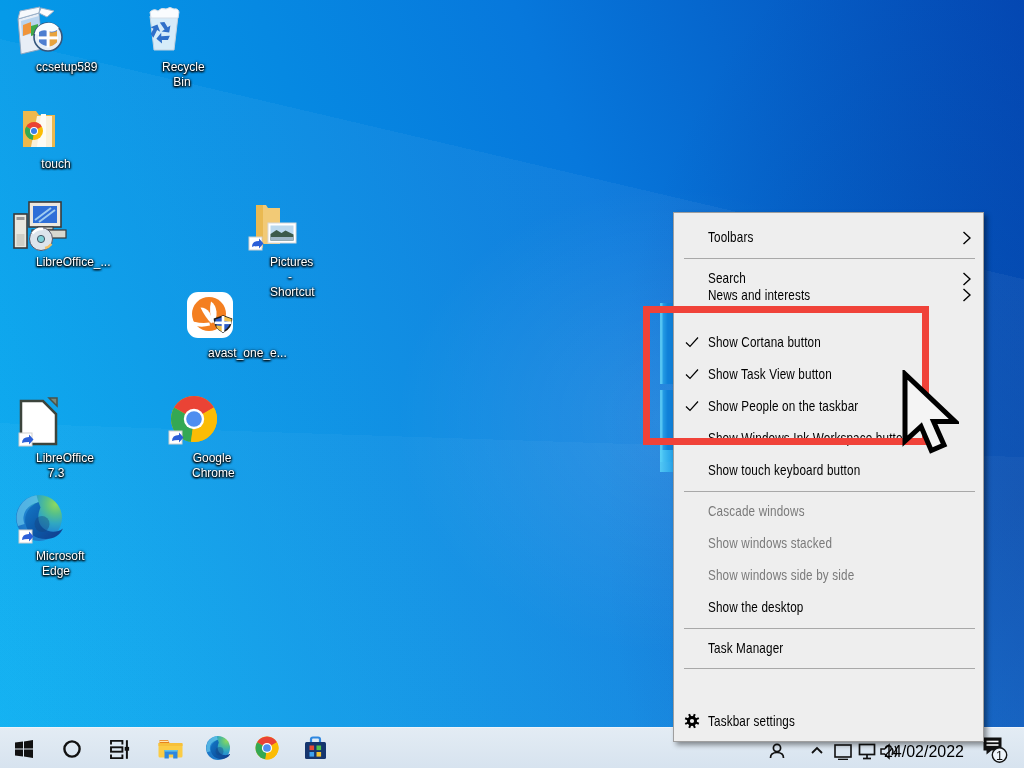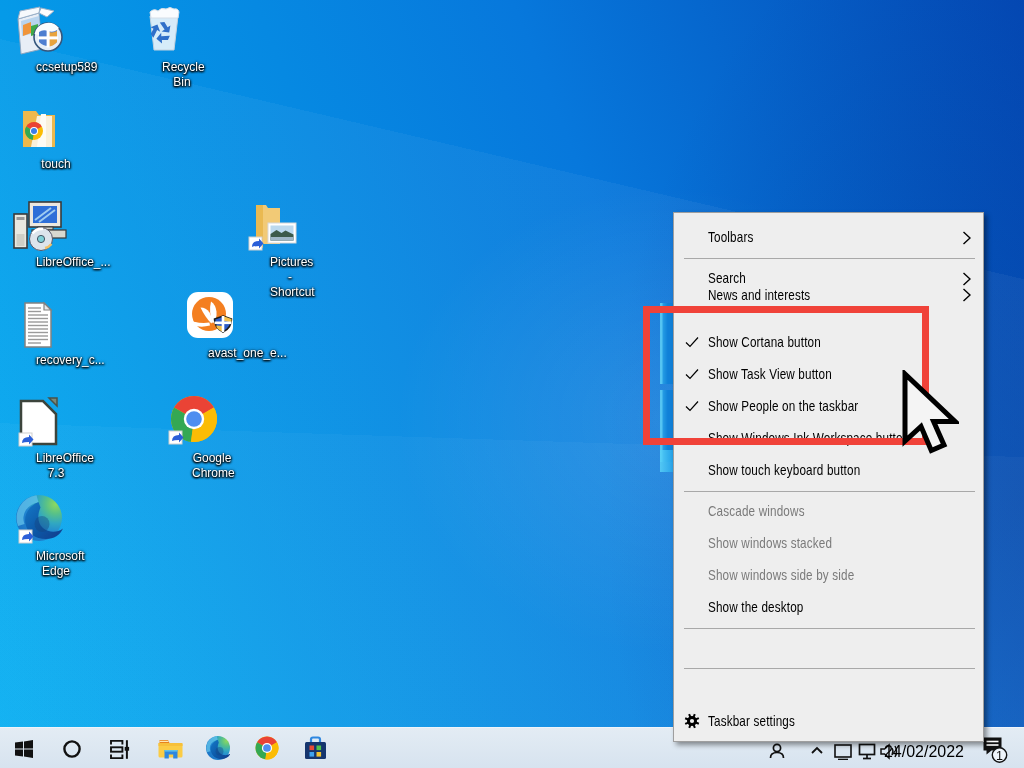--- a/index.html
+++ b/index.html
@@ -131,42 +131,20 @@
       <rect x="26.5" y="24.5" width="23" height="15" fill="#bcd9ee"></rect>
       <path d="M26.5,33 l6,-4 5,3 4,-2.5 8,4 0,6 -23,0 Z" fill="#3c5a4a"></path>
       <rect x="26.5" y="36" width="23" height="3.5" fill="#9fb6c6"></rect>
       <rect x="5" y="36" width="13" height="13" fill="#fff" stroke="#cfcfcf" stroke-width="1"></rect>
       <path d="M8,46 q0,-6 7,-6 l0,-2.5 4.5,5 -4.5,5 0,-2.5 q-5,0 -7,1 Z" fill="#2b5fd8"></path>
     </svg>
       </div>
     <div class="lbl">Pictures -<br>Shortcut</div>
   </div>
 
-  <div class="dicon" style="left:0px; top:299px;">
-    <div class="ic">
-        <svg width="44" height="48" viewBox="0 0 44 48">
-      <path d="M9,2 H28 L35,9 V46 H9 Z" fill="#fff" stroke="#828282" stroke-width="1.5"></path>
-      <path d="M28,2 L35,9 H28 Z" fill="#e8e8e8" stroke="#828282" stroke-width="1.2"></path>
-      <g stroke="#9a9a9a" stroke-width="1.4">
-        <line x1="12" y1="7" x2="25" y2="7"></line>
-            <line x1="12" y1="10.5" x2="25" y2="10.5"></line>
-        <line x1="12" y1="14" x2="32" y2="14"></line>
-            <line x1="12" y1="17.5" x2="32" y2="17.5"></line>
-        <line x1="12" y1="21" x2="32" y2="21"></line>
-            <line x1="12" y1="24.5" x2="32" y2="24.5"></line>
-        <line x1="12" y1="28" x2="32" y2="28"></line>
-            <line x1="12" y1="31.5" x2="32" y2="31.5"></line>
-        <line x1="12" y1="35" x2="32" y2="35"></line>
-            <line x1="12" y1="38.5" x2="32" y2="38.5"></line>
-        <line x1="12" y1="42" x2="25" y2="42"></line>
-      </g>
-    </svg>
-      </div>
-    <div class="lbl">recovery_c...</div>
-  </div>
 
   <div class="dicon" style="left:156px; top:292px;margin-left:16px;">
     <div class="ic">
         <svg width="56" height="52" viewBox="0 0 56 52">
       <rect x="5" y="2" width="46" height="46" rx="11" fill="#fff"></rect>
       <circle cx="27" cy="24" r="17" fill="#f47f20"></circle>
       <path d="M30.5,33 Q26.5,22 29,11.5 Q33.5,14.5 34.5,21.5 Q35,28 32,32.5 Z" fill="#fff"></path>
       <path d="M29.3,33.5 Q23,27 18.5,17.5 Q24,17.5 27.5,22.5 Q30,26.5 30.2,32 Z" fill="#fff"></path>
       <path d="M28,35.5 Q18.5,38 10.5,35 L12.3,31.8 Q20,33.8 27.4,32.6 Z" fill="#fff"></path>
       <path d="M41,26 l8.5,3 q0,9 -8.5,13 q-8.5,-4 -8.5,-13 Z" fill="#2b5cc8" stroke="#1a1a1a" stroke-width="1.6"></path>
@@ -371,20 +349,23 @@
     <div class="mi dis" style="top:314.5px">
         <span class="t">Show windows stacked</span>
       </div>
     <div class="mi dis" style="top:346.5px">
         <span class="t">Show windows side by side</span>
       </div>
     <div class="mi" style="top:378.5px">
         <span class="t">Show the desktop</span>
       </div>
     <div class="msep" style="top:414.5px"></div>
+    <div class="mi" style="top:419.5px">
+        <span class="t">Task Manager</span>
+      </div>
     <div class="msep" style="top:454.5px"></div>
     <div class="mi" style="top:492.5px">
         <svg class="chk" viewBox="0 0 16 16">
           <circle cx="8" cy="8" r="5" fill="#000"></circle>
           <rect x="7" y="0.6" width="2" height="3.4" fill="#000" transform="rotate(22 8 8)"></rect>
           <rect x="7" y="0.6" width="2" height="3.4" fill="#000" transform="rotate(67 8 8)"></rect>
           <rect x="7" y="0.6" width="2" height="3.4" fill="#000" transform="rotate(112 8 8)"></rect>
           <rect x="7" y="0.6" width="2" height="3.4" fill="#000" transform="rotate(157 8 8)"></rect>
           <rect x="7" y="0.6" width="2" height="3.4" fill="#000" transform="rotate(202 8 8)"></rect>
           <rect x="7" y="0.6" width="2" height="3.4" fill="#000" transform="rotate(247 8 8)"></rect>

